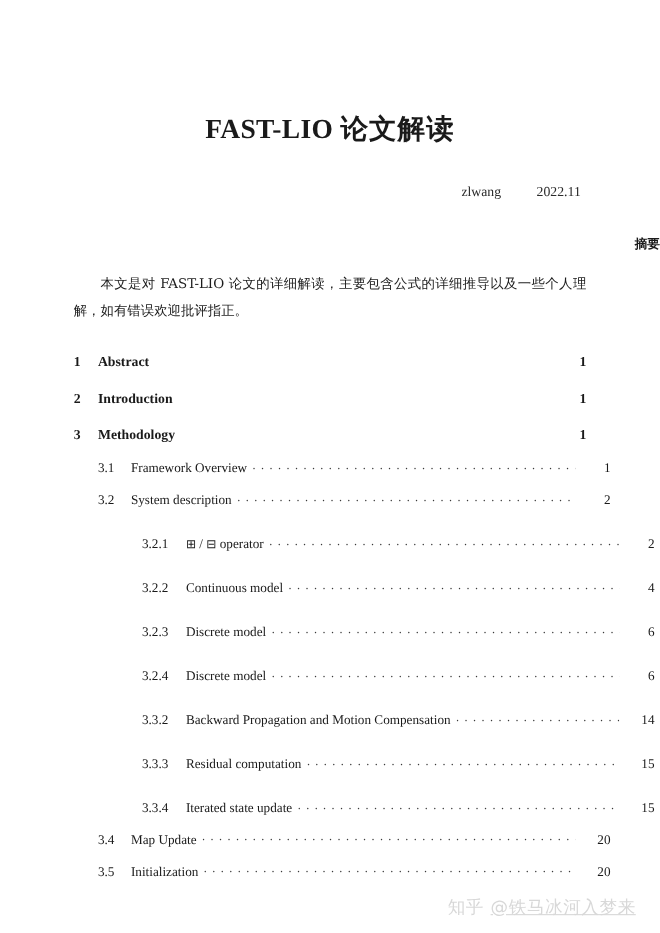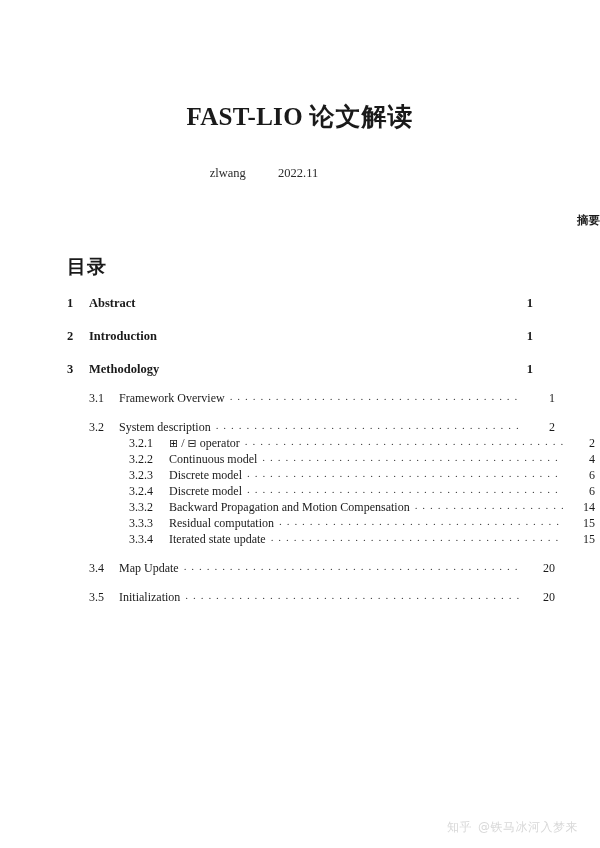--- a/index.html
+++ b/index.html
@@ -30,29 +30,29 @@
     text-align: center;
     font-size: 25px;
     font-weight: bold;
     letter-spacing: 0.3px;
     margin: 0;
     padding-top: 102px;
     line-height: 1.2;
     font-family: "Liberation Serif", "DejaVu Serif", serif;
   }
   .doc-title .cjk {
-    font-family: Liberation Serif, serif;
+    font-family: Liberation Sans, sans-serif;
     letter-spacing: 1px;
   }
 
   .byline {
     margin: 0;
     padding-top: 34px;
     padding-right: 72px;
-    text-align: center;
+    text-align: right;
     font-size: 12.5px;
     color: #2a2a2a;
   }
   .byline .sep {
     display: inline-block;
     width: 26px;
   }
 
   
   .abstract-heading {
@@ -100,21 +100,21 @@
     width: 100%;
     font-size: 12px;
     line-height: 1;
     white-space: nowrap;
   }
 
   
   .toc-entry.lvl1 { margin-top: 18px; font-weight: bold; font-size: 12.5px; }
   .toc-entry.lvl1:first-child { margin-top: 0; }
   .toc-entry.lvl2 { margin-top: 15px; padding-left: 22px; justify-content: flex-end; }
-  .toc-entry.lvl3 { margin-top: 2px; padding-left: 62px; }
+  .toc-entry.lvl3 { margin-top: 26px; padding-left: 62px; }
 
   .toc-num {
     flex: 0 0 auto;
     text-align: left;
   }
   .toc-entry.lvl1 .toc-num { width: 22px; }
   .toc-entry.lvl2 .toc-num { width: 30px; }
   .toc-entry.lvl3 .toc-num { width: 40px; }
 
   .toc-label {
@@ -153,48 +153,48 @@
 
   
   .watermark {
     position: absolute;
     right: 22px;
     bottom: 12px;
     display: flex;
     align-items: center;
     gap: 6px;
     font-family: "DejaVu Sans", sans-serif;
-    font-size: 12px;
+    font-size: 16px;
     color: #d8d8d8;
     letter-spacing: 0.5px;
     user-select: none;
   }
   .watermark .wm-brand { font-weight: normal; }
-  .watermark .wm-user { font-weight: normal; }
+  .watermark .wm-user { font-weight: normal; text-decoration: underline; }
 </style>
 </head>
 <body>
 
 <div class="page">
 
   <h1 class="doc-title">
     <span>FAST-LIO</span>
     <span class="cjk">论文解读</span>
   </h1>
 
   <p class="byline">
     <span>zlwang</span>
     <span class="sep"></span>
     <span>2022.11</span>
   </p>
 
   <h2 class="abstract-heading">摘要</h2>
+  <p class="abstract-body">本文是对 FAST-LIO 论文的详细解读，主要包含公式的详细推导以及一些个人理解，如有错误欢迎批评指正。</p>
 
   <div class="toc">
-    <h2 class="toc-heading">目录</h2>
     <ul class="toc-list" id="toc-list">
         <li class="toc-entry lvl1 noleader">
           <span class="toc-num">1</span>
           <span class="toc-label">Abstract</span>
           <span class="toc-leader"></span>
           <span class="toc-page">1</span>
         </li>
         <li class="toc-entry lvl1 noleader">
           <span class="toc-num">2</span>
           <span class="toc-label">Introduction</span>

